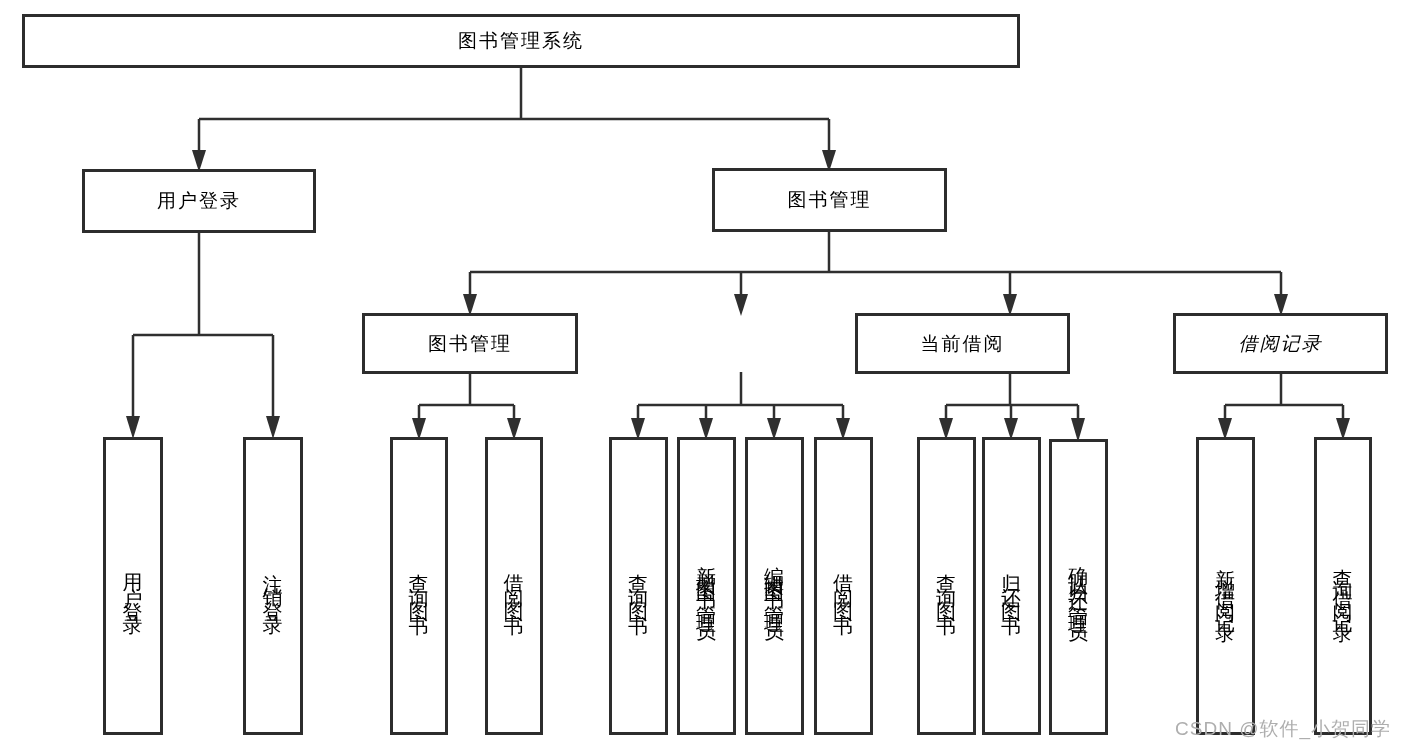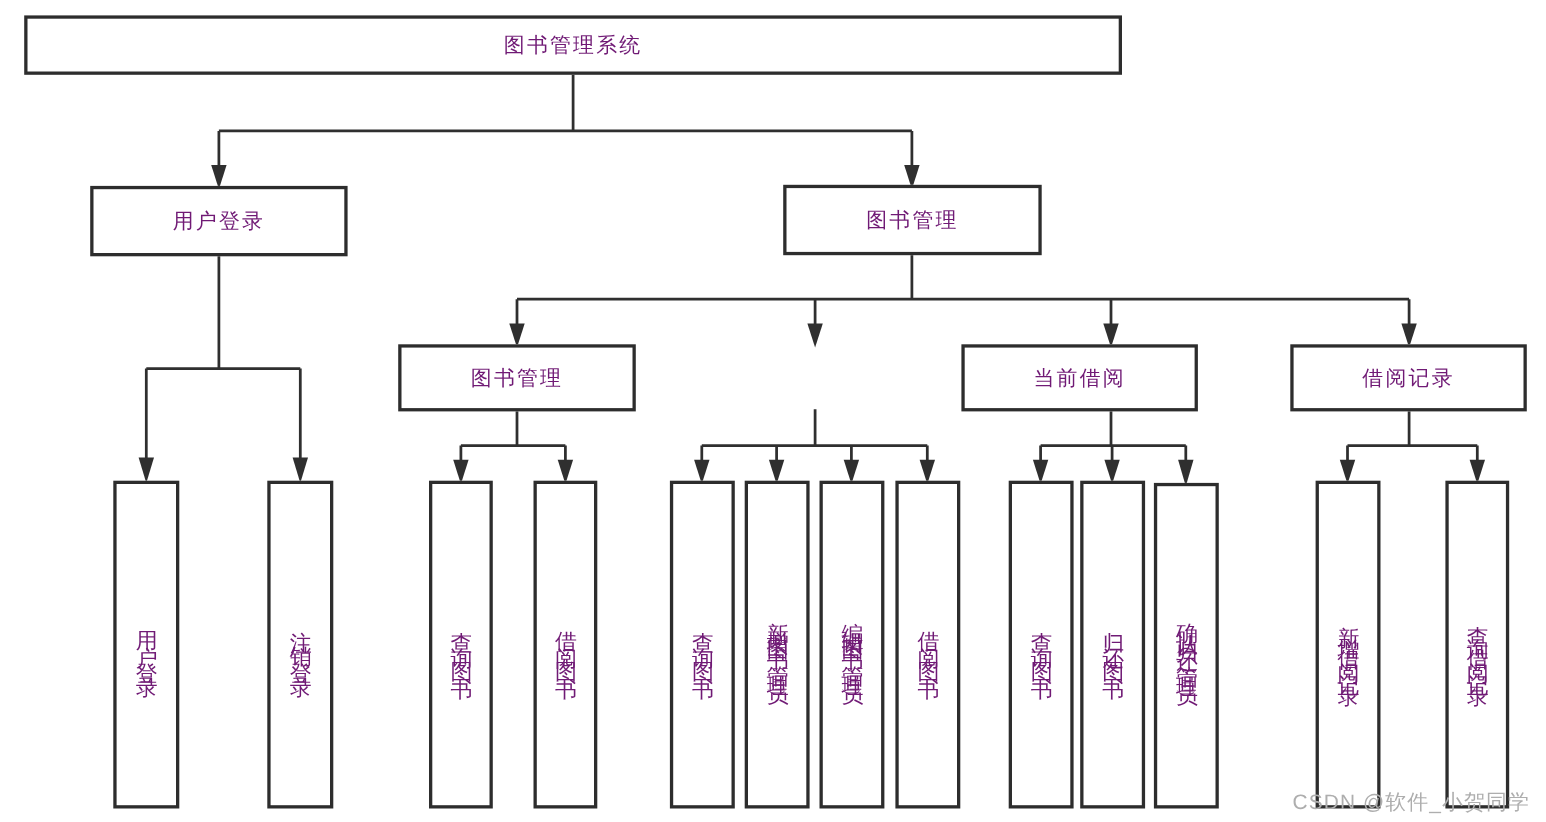--- a/index.html
+++ b/index.html
@@ -4,21 +4,21 @@
 <style>
   html,body{margin:0;padding:0;}
   body{
     width:1405px;height:747px;position:relative;background:#ffffff;
     font-family:"Liberation Sans", sans-serif;overflow:hidden;
   }
   .stage{position:absolute;left:0;top:0;width:1405px;height:747px;}
   .box{
     position:absolute;box-sizing:border-box;background:#ffffff;
     border:3px solid #2d2d2d;display:flex;align-items:center;justify-content:center;
-    color:#701a75;text-align:center;
+    color:#000000;text-align:center;
   }
   .hbox{font-size:19px;letter-spacing:2px;font-weight:400;}
   .vbox{
     writing-mode:vertical-rl;text-orientation:mixed;
     font-size:20px;font-weight:400;line-height:1;
   }
   .ls4{letter-spacing:14px;}
   .ls6{letter-spacing:11px;}
   .ls9{letter-spacing:8px;}
   .overlay{position:absolute;left:0;top:0;pointer-events:none;}
@@ -26,22 +26,22 @@
     position:absolute;right:14px;bottom:5px;
     font-size:19px;color:#aeaeae;letter-spacing:1px;white-space:nowrap;
   }
 
   
   #root            {left:22px;  top:14px;  width:998px; height:54px;}
   #user-login      {left:82px;  top:169px; width:234px; height:64px;}
   #book-mgmt       {left:712px; top:168px; width:235px; height:64px;}
   #new-book-rec    {left:362px; top:313px; width:216px; height:61px;}
   #book-borrow     {left:633px; top:313px; width:216px; height:61px;}
-  #current-borrow  {left:874px; top:313px; width:215px; height:61px;}
-  #borrow-records  {left:1173px;top:313px; width:215px; height:61px;}
+  #current-borrow  {left:855px; top:313px; width:215px; height:61px;}
+  #borrow-records  {left:1173px;top:313px; width:215px; height:61px;font-style:italic;}
 
   #leaf-user-login     {left:103px; top:437px; width:60px; height:298px;}
   #leaf-logout         {left:243px; top:437px; width:60px; height:298px;}
   #leaf-rec-query      {left:390px; top:437px; width:58px; height:298px;}
   #leaf-rec-borrow     {left:485px; top:437px; width:58px; height:298px;}
   #leaf-bb-query       {left:609px; top:437px; width:59px; height:298px;}
   #leaf-bb-add         {left:677px; top:437px; width:59px; height:298px;}
   #leaf-bb-edit        {left:745px; top:437px; width:59px; height:298px;}
   #leaf-bb-borrow      {left:814px; top:437px; width:59px; height:298px;}
   #leaf-cb-query       {left:917px; top:437px; width:59px; height:298px;}

